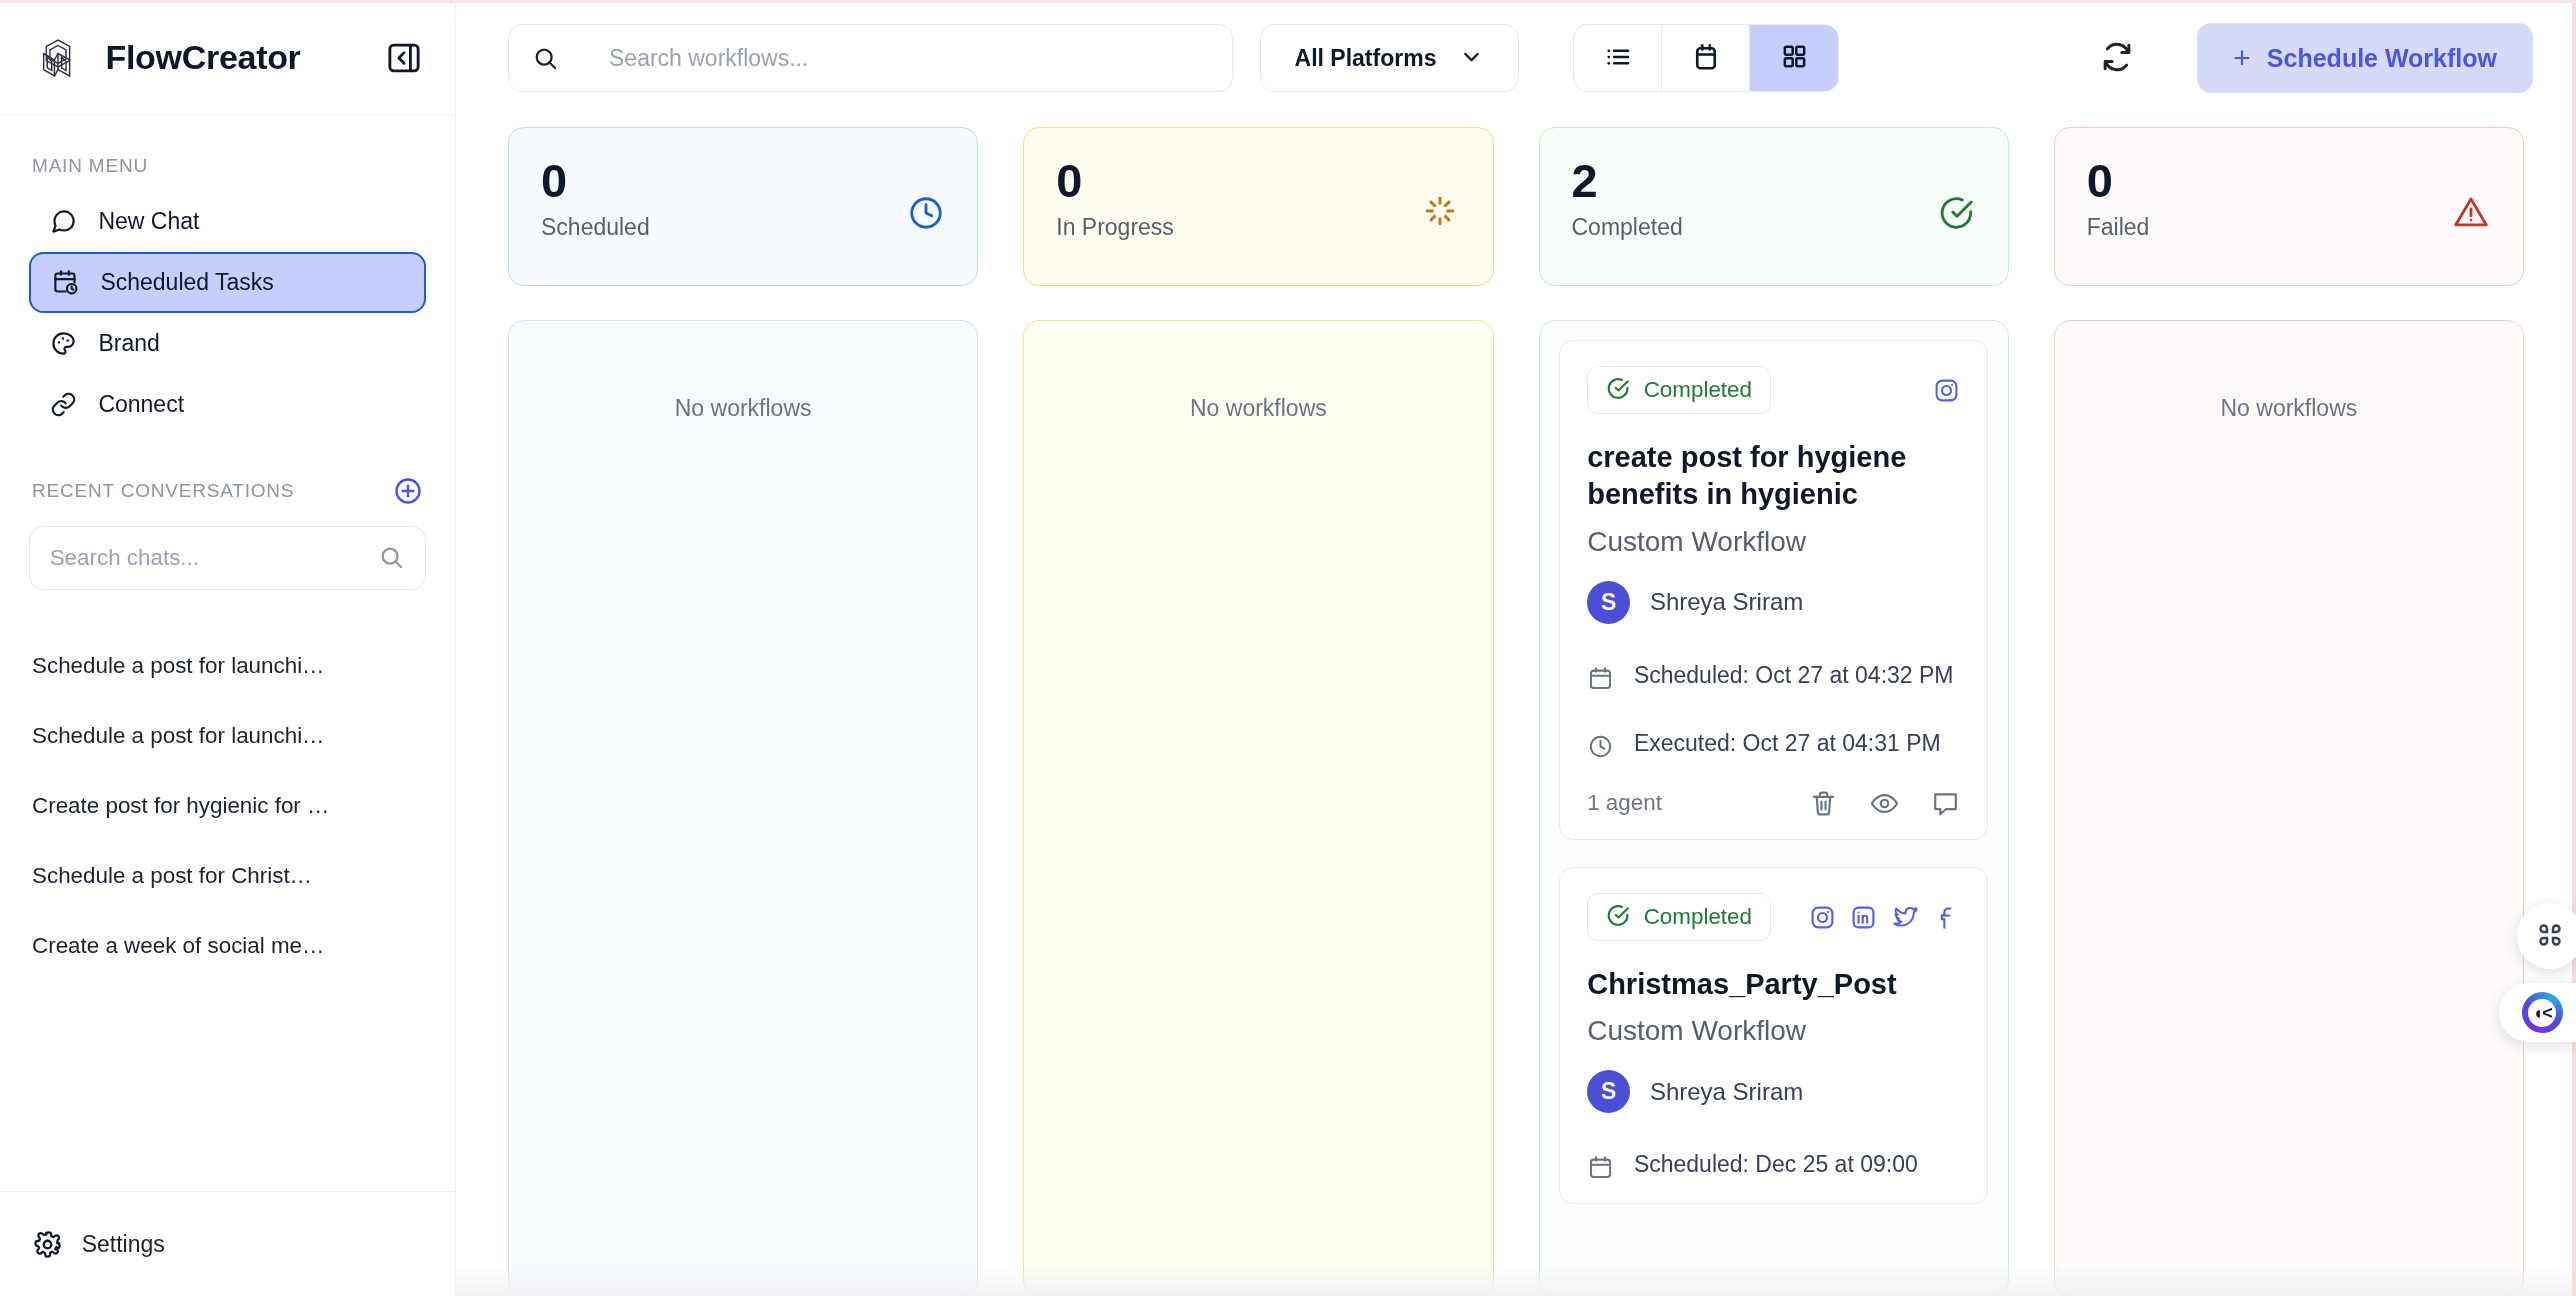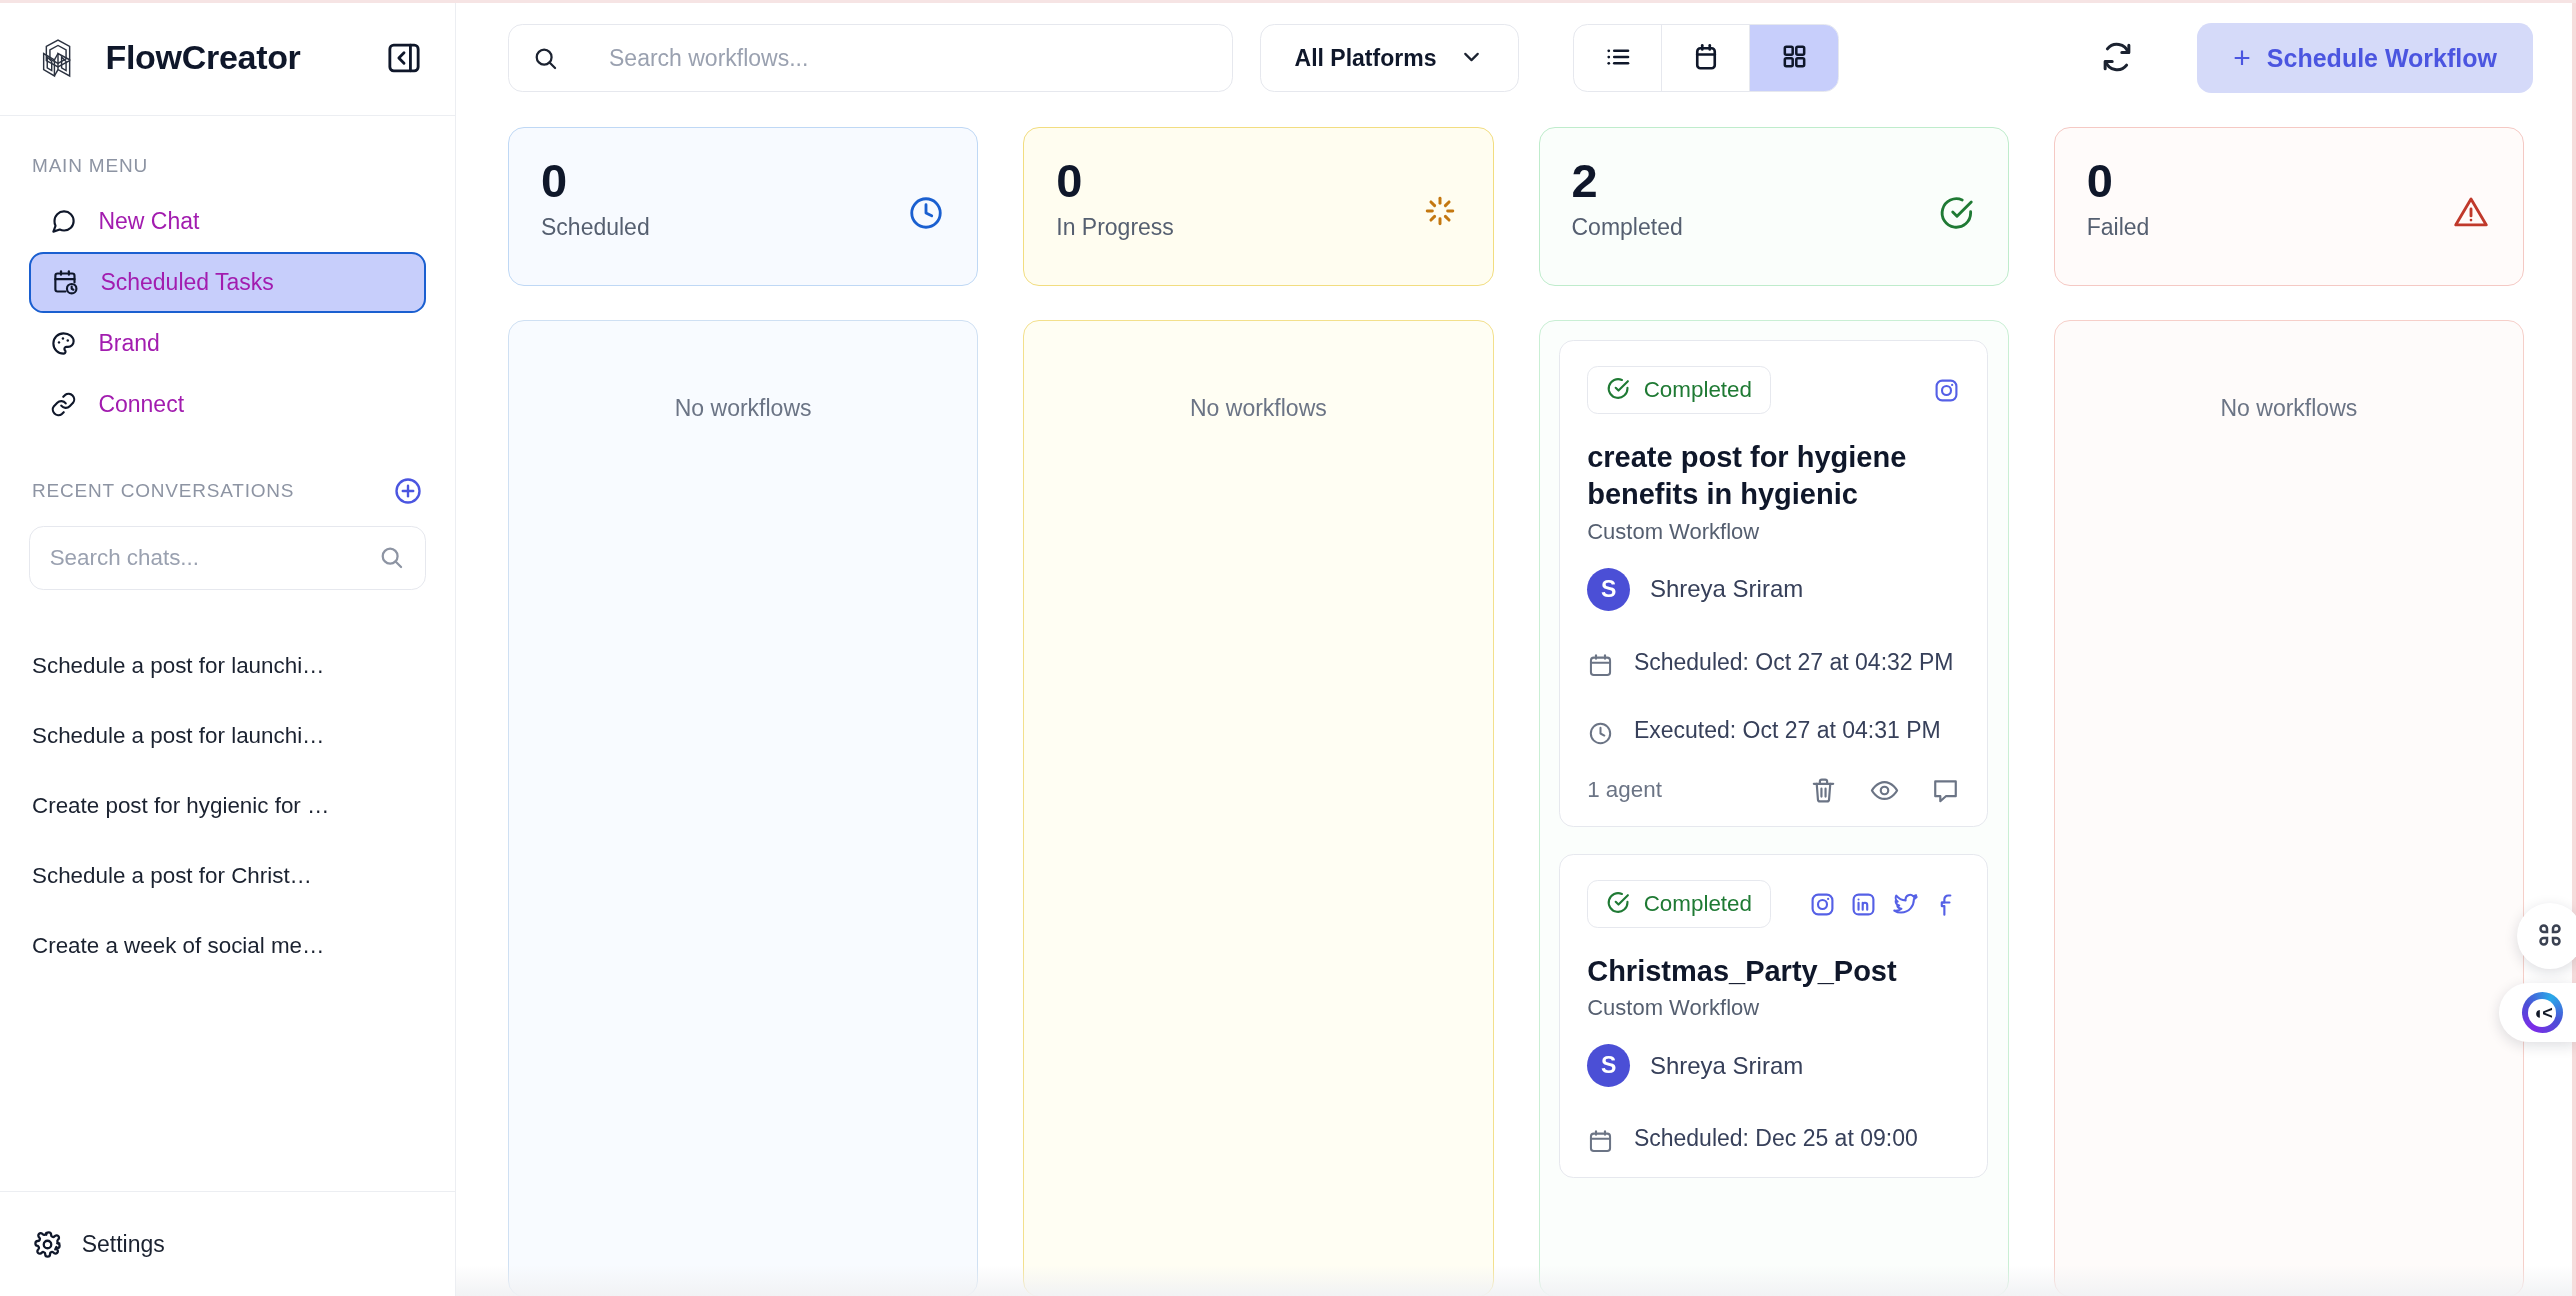--- a/index.html
+++ b/index.html
@@ -48,21 +48,21 @@
     display: flex; align-items: center;
     height: 61px; margin: 0 29px;
     padding: 0 19.7px; border-radius: 14.3px;
     cursor: pointer; color: #0f172a;
   }
   .nav-item .nav-icon {
     width: 30px; height: 30px; flex: 0 0 30px;
     display: flex; align-items: center; justify-content: center;
   }
   .nav-item .nav-label {
-    font-size: 23px; margin-left: 19.7px; color: #a21caf; white-space: nowrap;
+    font-size: 23px; margin-left: 19.7px; color: #0f172a; white-space: nowrap;
   }
   .nav-item.active {
     background: #c7cefb; border: 2.7px solid #1a5fd0;
   }
   .nav-item.active .nav-label { font-weight: 400; }
 
   .recent-head {
     display: flex; align-items: center; justify-content: space-between;
     padding: 0 32px; margin-top: 41px; margin-bottom: 19.7px;
   }
@@ -213,21 +213,21 @@
     background: #fff;
   }
   .status-pill .pill-label { font-size: 22.4px; color: #1f7a34; font-weight: 400; }
   .platform-icons { display: flex; align-items: center; gap: 14.3px; }
   .platform-icons svg { display: block; }
 
   .wcard-title {
     font-size: 29px; font-weight: 700; color: #0f172a;
     line-height: 1.28; margin-top: 25px;
   }
-  .wcard-sub { font-size: 22px; color: #555f70; margin-top: 5px; }
+  .wcard-sub { font-size: 28px; color: #555f70; margin-top: 12px; }
 
   .wcard-owner { display: flex; align-items: center; margin-top: 23px; gap: 19.7px; }
   .avatar {
     width: 43px; height: 43px; border-radius: 50%;
     background: #4b4fd6; color: #fff;
     display: flex; align-items: center; justify-content: center;
     font-size: 23px; font-weight: 700; flex: 0 0 43px;
   }
   .owner-name { font-size: 24px; color: #37405a; }
 

